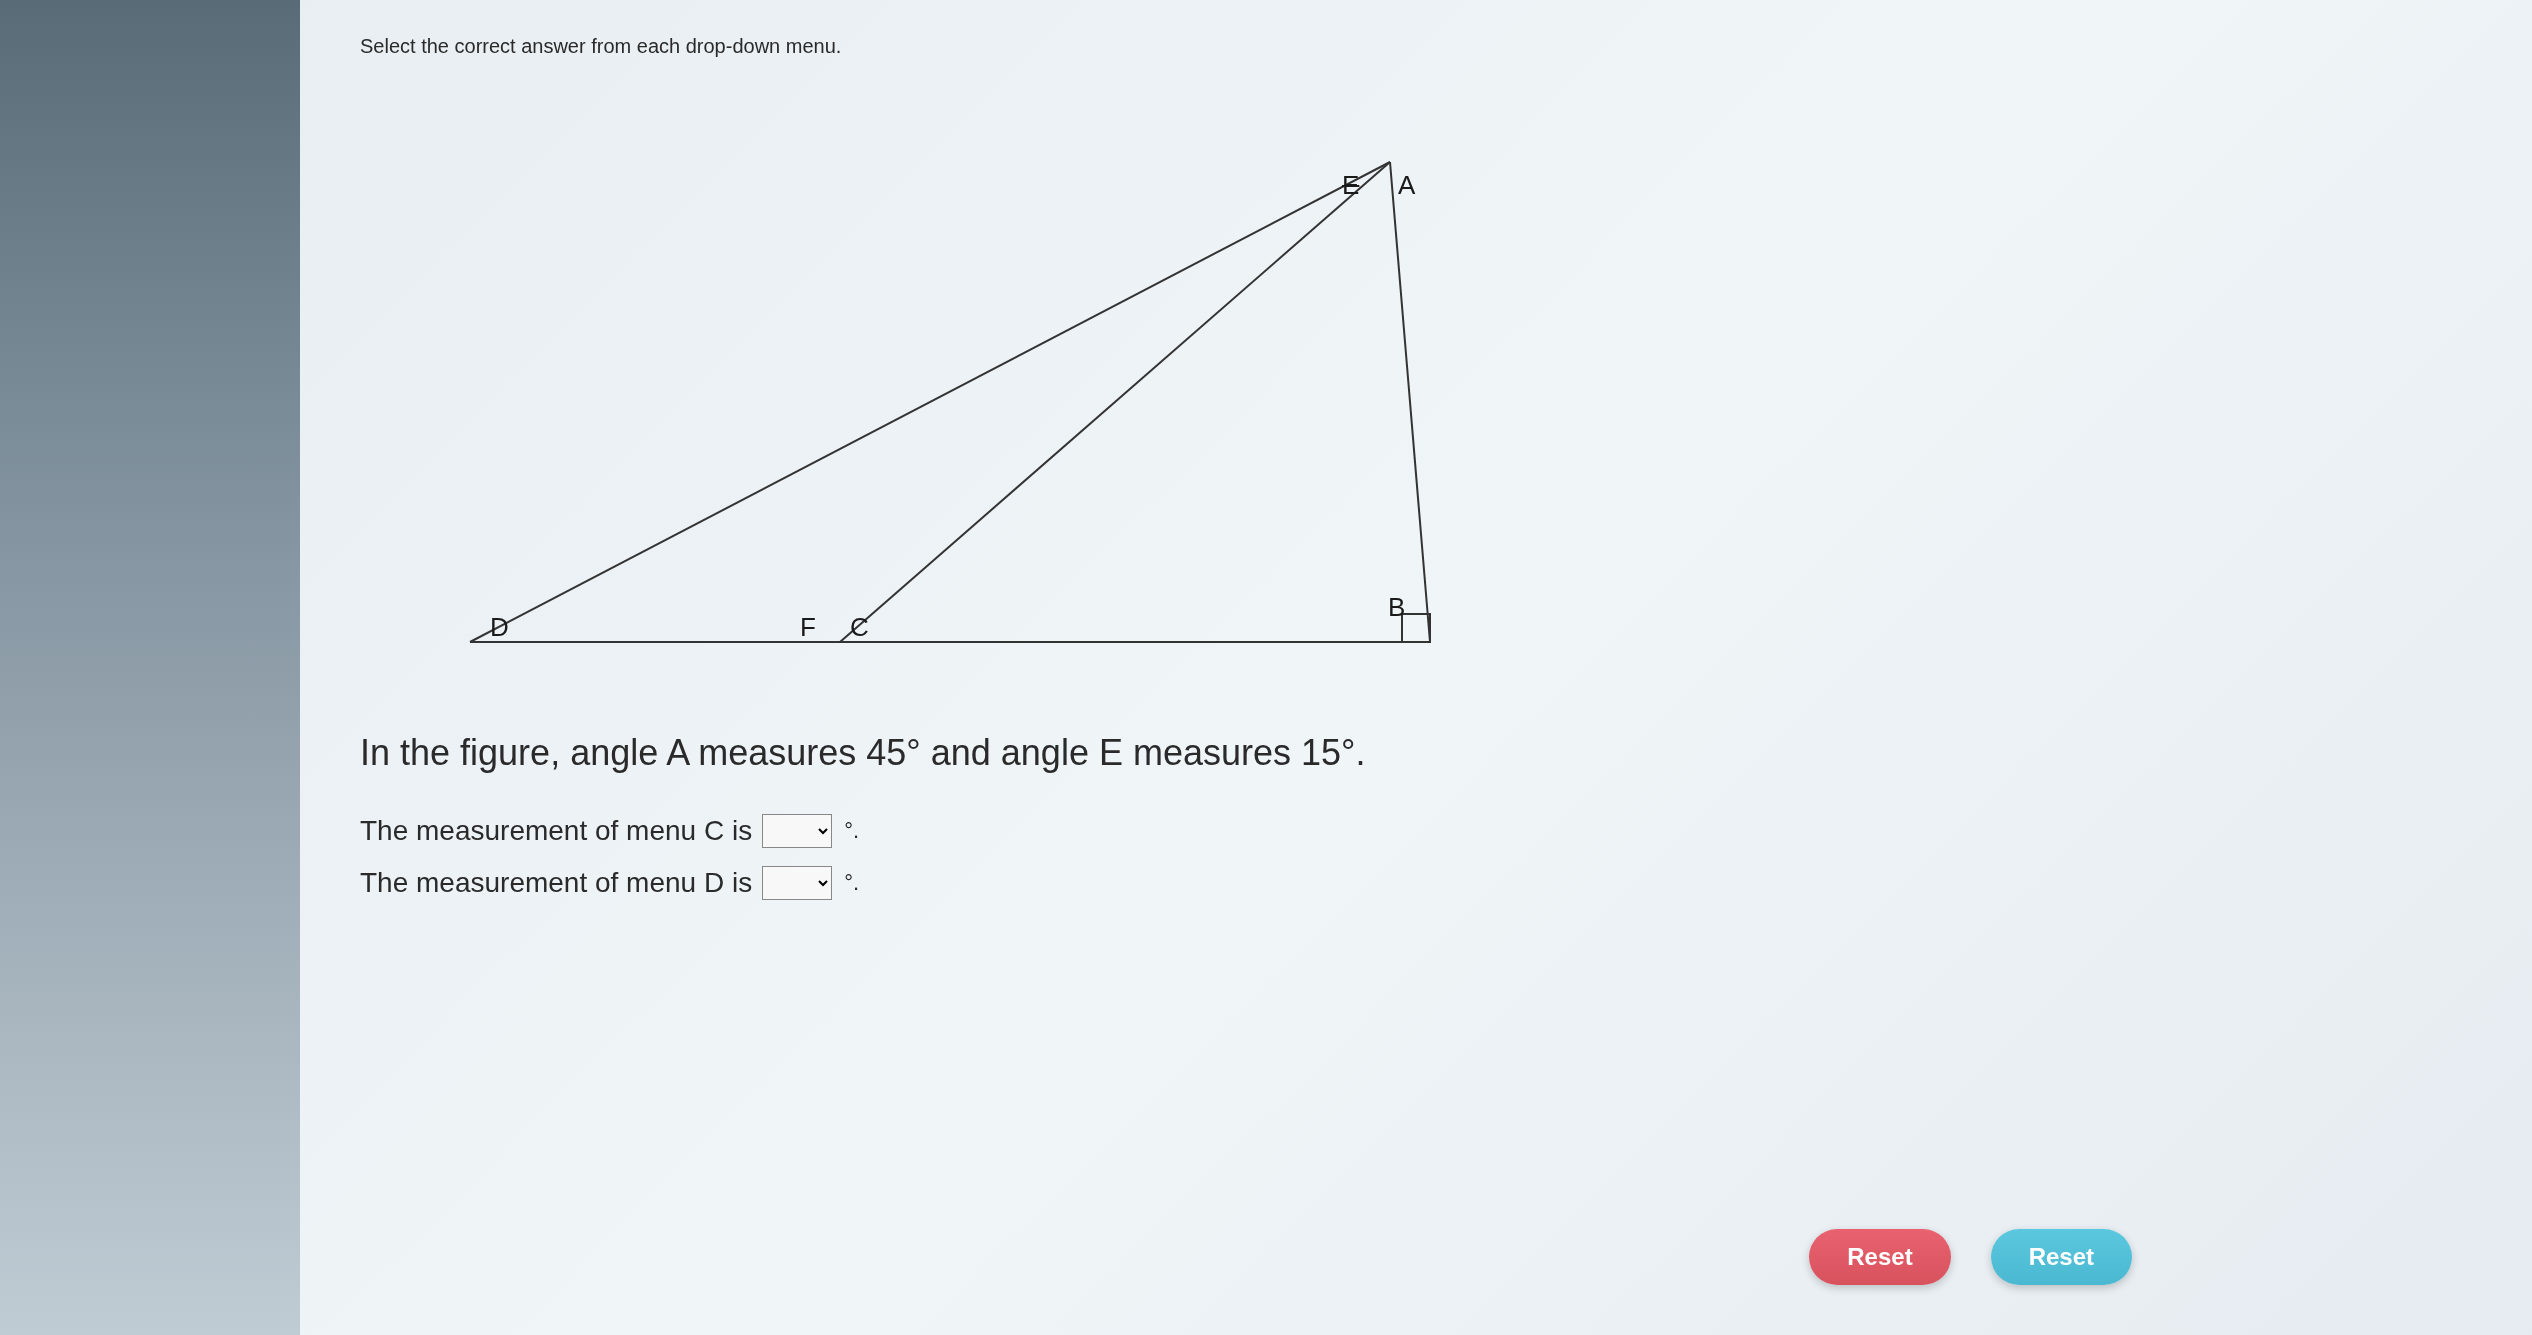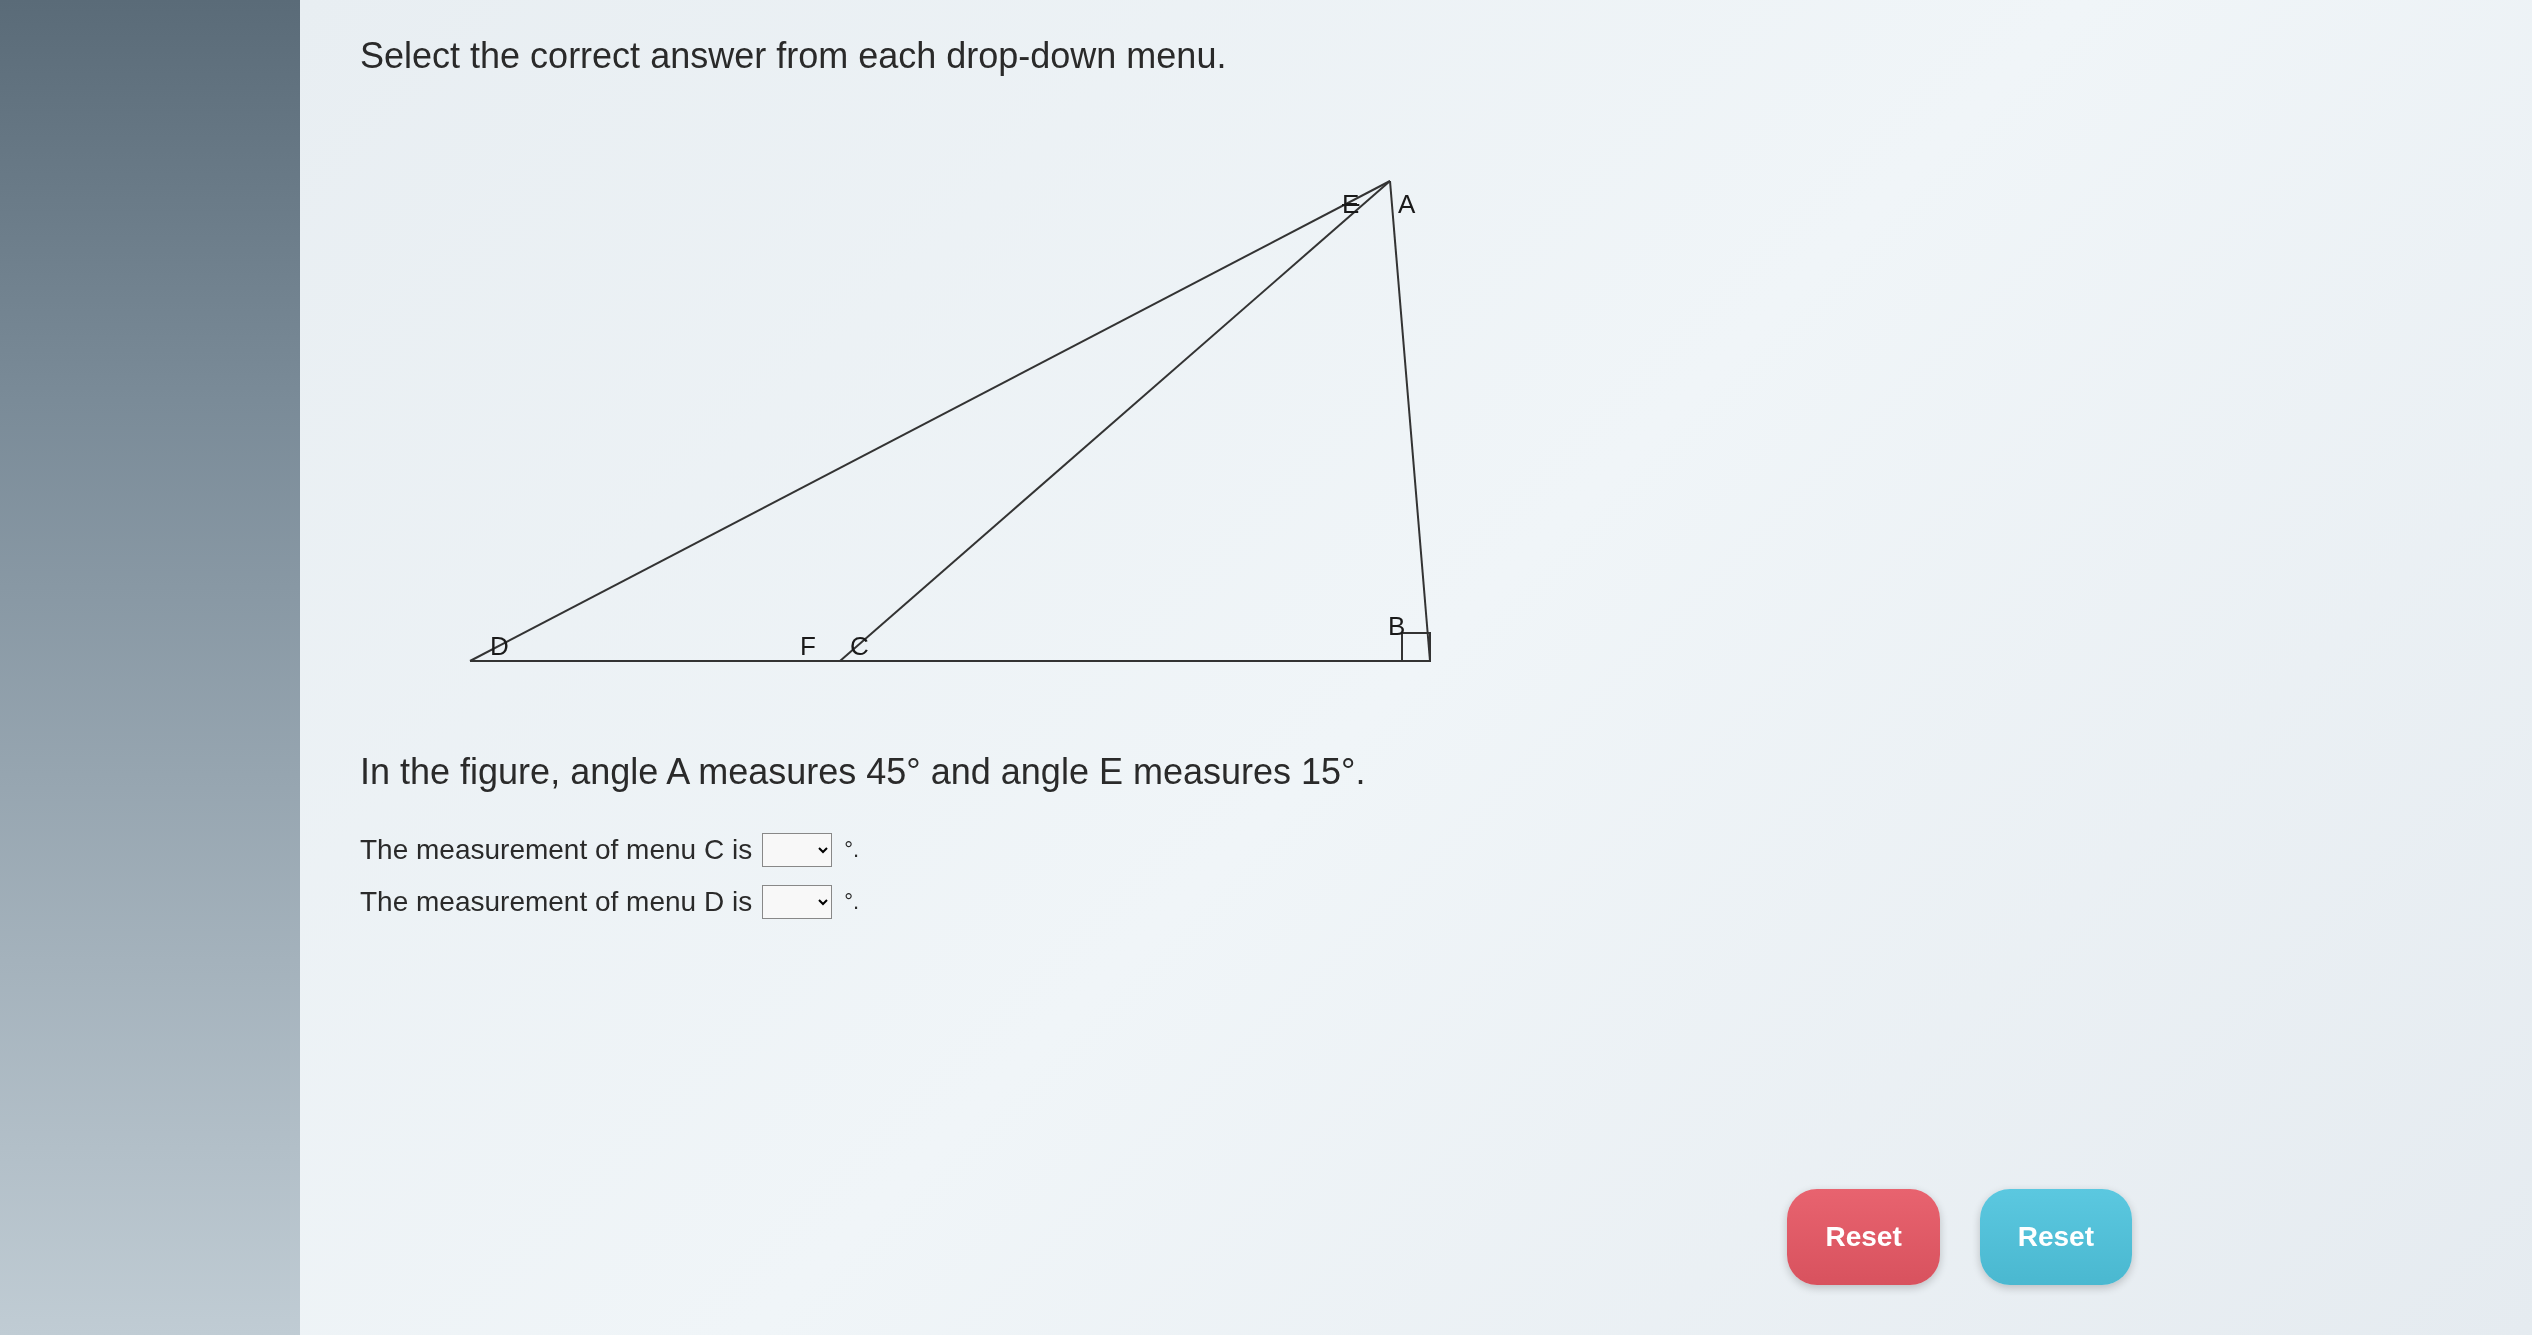--- a/index.html
+++ b/index.html
@@ -18,21 +18,21 @@
       width: 300px;
       background: linear-gradient(180deg, #5a6b78 0%, #7a8b98 30%, #c0ccd4 100%);
     }
     .content-area {
       flex: 1;
       background: linear-gradient(135deg, #e8eef2 0%, #f0f5f8 50%, #e5ebf0 100%);
       padding: 35px 60px;
       position: relative;
     }
     .instruction {
-      font-size: 36px;
+      font-size: 20px;
       color: #2a2a2a;
       margin-bottom: 44px;
     }
     .figure-container {
       margin: 40px 0 60px 80px;
       position: relative;
       width: 1020px;
       height: 570px;
     }
     .figure-svg {
@@ -71,24 +71,24 @@
       margin-left: 2px;
     }
     .button-row {
       position: absolute;
       right: 400px;
       bottom: 50px;
       display: flex;
       gap: 40px;
     }
     .btn {
-      padding: 32px 38px;
+      padding: 14px 38px;
       border: none;
       border-radius: 30px;
-      font-size: 28px;
+      font-size: 24px;
       font-weight: bold;
       color: #fff;
       cursor: pointer;
     }
     .btn-reset {
       background: linear-gradient(180deg, #e8636f 0%, #d8525e 100%);
       box-shadow: 0 3px 8px rgba(0,0,0,0.2);
     }
     .btn-next {
       background: linear-gradient(180deg, #5bc8e0 0%, #4ab8d0 100%);

